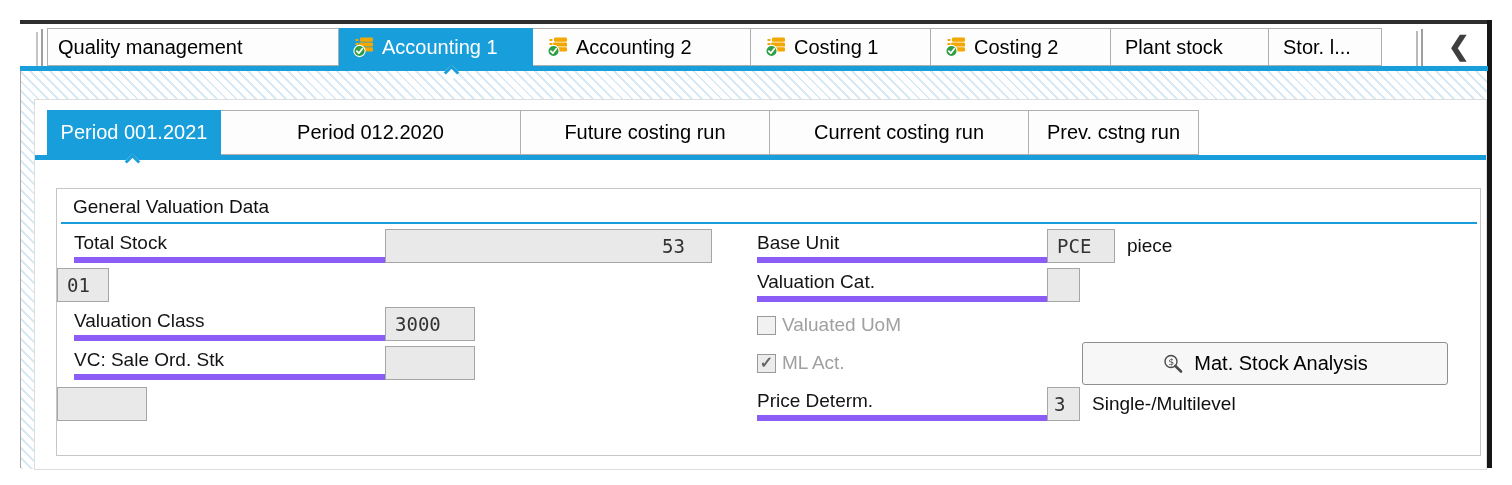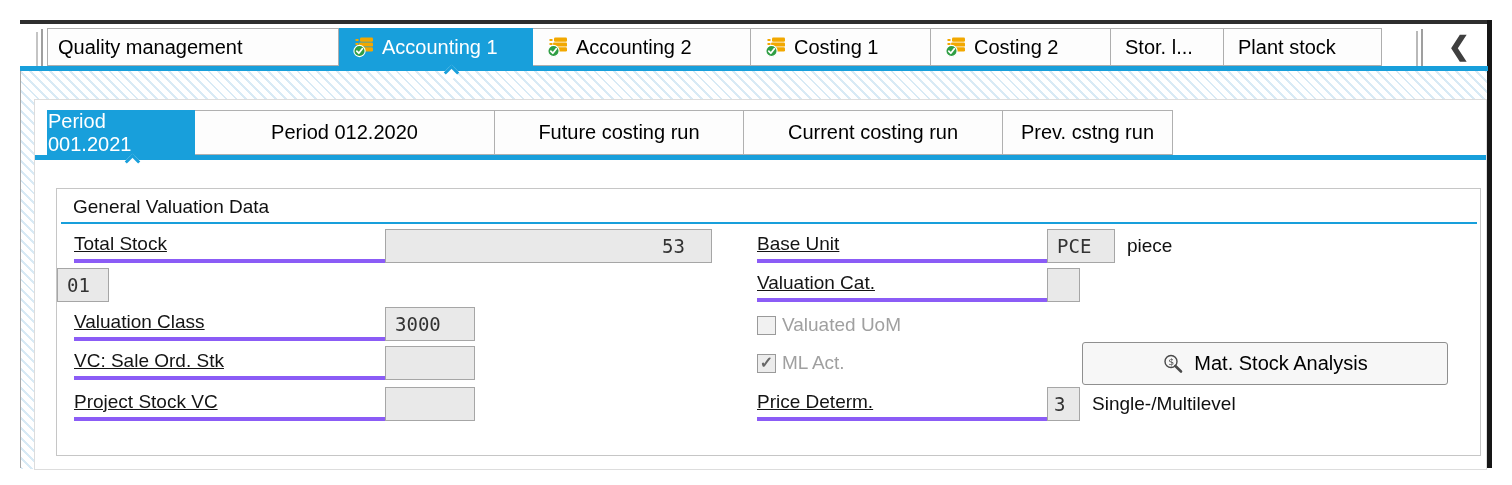--- a/index.html
+++ b/index.html
@@ -33,33 +33,33 @@
   .notch-main { left:446px; top:67px; }
 
   
   .panel { position:absolute; left:34px; top:99px; width:1453px; height:371px; background:#fff;
            border:1px solid #ddd; }
   .subtabs { position:absolute; left:12px; top:10px; height:45px; display:flex; }
   .subtab { display:flex; align-items:center; justify-content:center; background:#fdfdfd;
             border:1px solid #b0b0b0; border-left-width:0; font-size:20px; color:#000; cursor:default; }
   .subtab:first-child { border-left-width:1px; }
   .subtab.selected { background:#189fdb; border-color:#189fdb; color:#fff; }
-  .st-1 { width:148px; } .st-2 { width:300px; } .st-3 { width:249px; } .st-4 { width:259px; } .st-5 { width:170px; }
+  .st-1 { width:174px; } .st-2 { width:300px; } .st-3 { width:249px; } .st-4 { width:259px; } .st-5 { width:170px; }
   .sub-underline { position:absolute; left:0; top:55px; width:100%; height:5px; background:#189fdb; }
   .notch-sub { left:92px; top:56px; }
 
   
   .groupbox { position:absolute; left:21px; top:88px; width:1425px; height:268px;
               border:1px solid #c6c6c6; background:#fff; }
   .gb-title { position:absolute; left:16px; top:7px; font-size:19px; color:#101010; }
   .gb-rule  { position:absolute; left:4px; top:33px; width:1416px; height:2px; background:#189fdb; }
 
   .gb-row { position:absolute; height:34px; display:flex; align-items:center; }
   .lbl { font-size:19px; color:#141414; align-self:stretch; display:flex; align-items:center;
-         border-bottom:4px solid #8b5cf6;text-decoration:underline; }
+         border-bottom:6px solid #8b5cf6; }
   .lbl-left  { width:311px; margin-left:17px; }
   .lbl-right { width:290px; }
   .row-right { left:700px; }
   .r1 { top:40px; } .r2 { top:79px; } .r3 { top:118px;align-items:flex-end; } .r4 { top:157px; } .r5 { top:198px; }
   .rr3 { top:122px; height:28px; } .rr4 { top:160px; height:28px; }
 
   .field { height:34px; background:#e9e9e9; border:1px solid #a6a6a6; display:flex; align-items:center;
            font-family:"DejaVu Sans Mono", monospace; font-size:19px; color:#333; padding:0 9px; }
   .f-total   { width:327px; justify-content:flex-end; padding-right:26px; }
   .f-div     { width:52px; }
@@ -145,25 +145,25 @@
           <rect x="2.5" y="7" width="3" height="2" fill="#f2a800"></rect>
           <rect x="2.5" y="11" width="3" height="2" fill="#f2a800"></rect>
         <rect x="7" y="1.5" width="13" height="4.2" rx="1.2" fill="#f2a800"></rect>
           <rect x="6" y="6.4" width="14" height="4.2" rx="1.2" fill="#f2a800"></rect>
           <rect x="7" y="11.3" width="13" height="4.2" rx="1.2" fill="#f2a800"></rect>
         <circle cx="6.5" cy="15" r="5.6" fill="#2f9e44" stroke="#fff" stroke-width="1.1"></circle>
         <path d="M3.8 15.2 L5.8 17.2 L9.3 12.8" fill="none" stroke="#fff" stroke-width="1.8" stroke-linecap="round" stroke-linejoin="round"></path>
       </svg>
       <span>Costing 2</span>
     </div>
+    <div class="tab" style="width:158px">
+      <span>Plant stock</span>
+    </div>
     <div class="tab" style="width:113px">
       <span>Stor. l...</span>
-    </div>
-    <div class="tab" style="width:158px">
-      <span>Plant stock</span>
     </div>
   </div>
 
   <div class="stack-r1"></div>
   <div class="stack-r2"></div>
   <div class="tab-scroll">❮</div>
 
   <div class="main-underline"></div>
   <div class="notch notch-main"></div>
 
@@ -202,21 +202,20 @@
       </div>
       <div class="gb-row r3">
         <div class="lbl lbl-left">Valuation Class</div>
         <div class="field f-vclass">3000</div>
       </div>
       <div class="gb-row r4">
         <div class="lbl lbl-left">VC: Sale Ord. Stk</div>
         <div class="field f-vcsale"></div>
       </div>
       <div class="gb-row r5">
-        <div class="lbl lbl-left">Project Stock VC</div>
         <div class="field f-proj"></div>
       </div>
 
       <div class="gb-row r1 row-right">
         <div class="lbl lbl-right">Base Unit</div>
         <div class="field f-base">PCE</div>
         <div class="suffix">piece</div>
       </div>
       <div class="gb-row r2 row-right">
         <div class="lbl lbl-right">Valuation Cat.</div>

